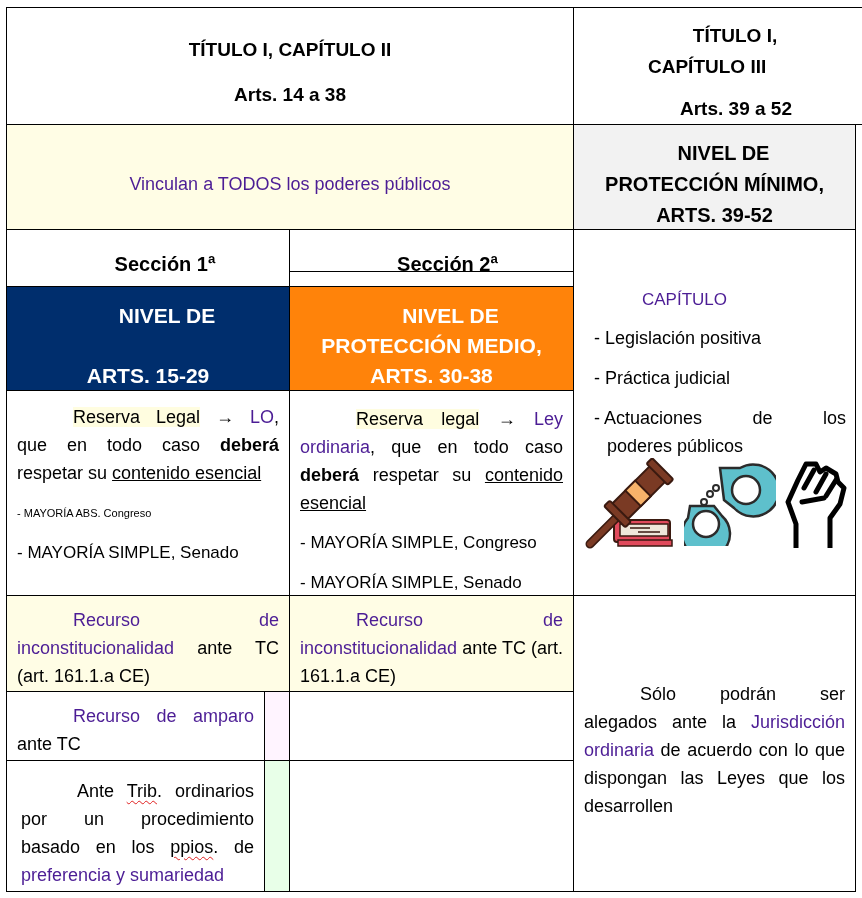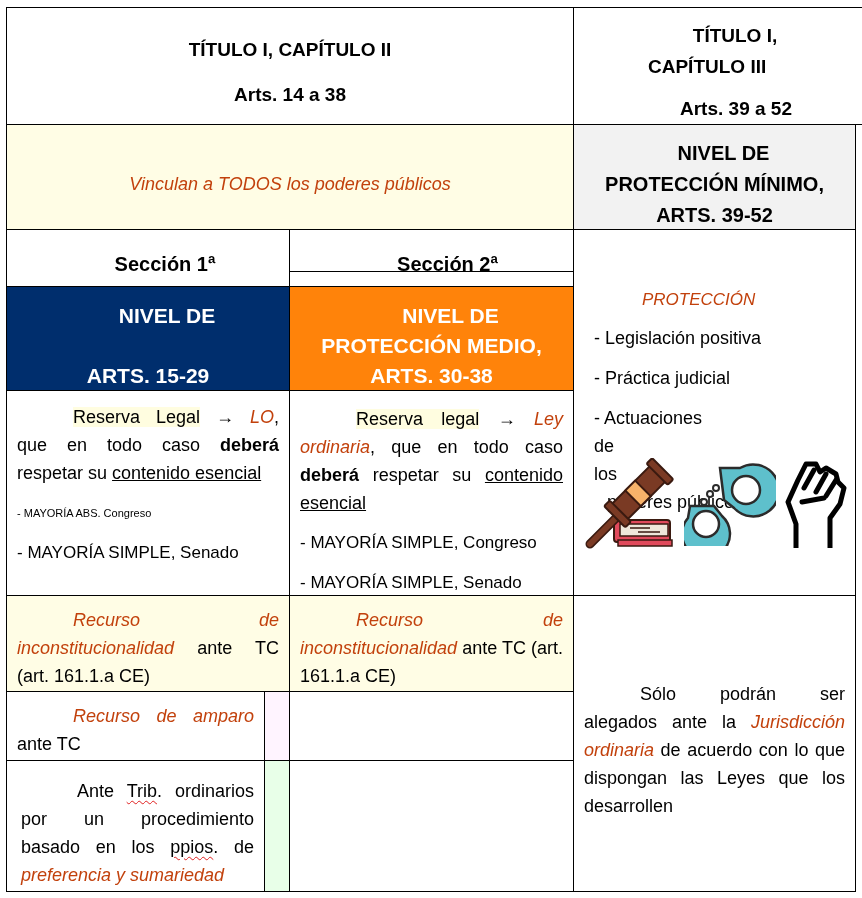--- a/index.html
+++ b/index.html
@@ -15,21 +15,21 @@
       font-family: "Liberation Sans", sans-serif;
       color: #000000;
     }
     .cell {
       position: absolute;
       box-sizing: border-box;
       border: 1.5px solid #000;
       font-size: 18px;
       line-height: 28px;
     }
-    .orange { color: #c2410c; font-style: italic; }
+    .orange { color: #4c1d95; }
     .bold { font-weight: bold; }
     .u { text-decoration: underline; }
     .squig { text-decoration: underline wavy #e02020; text-decoration-thickness: 1px; text-underline-offset: 3px; }
     .hl { background: #FFFDE0; }
     .just { text-align: justify; }
     .ind { text-indent: 56px; }
 
     .title-text { font-weight: bold; font-size: 19px; text-align: center; }
   </style>
 </head>
@@ -84,25 +84,25 @@
   <div class="just ind">
     <span class="hl">Reserva legal</span>
     <span>→</span>
     <span class="orange">Ley ordinaria</span><span>, que en todo caso </span><span class="bold">deberá</span><span> respetar su </span><span class="u">contenido esencial</span>
   </div>
   <div style="margin-top:12px; font-size:17px;">- MAYORÍA SIMPLE, Congreso</div>
   <div style="margin-top:12px; font-size:17px;">- MAYORÍA SIMPLE, Senado</div>
 </div>
 
 <div class="cell" style="left:573px; top:229px; width:283px; height:367px; padding:0 10px;">
-  <div class="orange" style="position:absolute; left:68px; top:56px; font-size:17px;">PROTECCIÓN</div>
+  <div class="orange" style="position:absolute; left:68px; top:56px; font-size:17px;">CAPÍTULO</div>
   <div style="position:absolute; left:20px; top:94px;">- Legislación positiva</div>
   <div style="position:absolute; left:20px; top:134px;">- Práctica judicial</div>
   <div style="position:absolute; left:20px; top:174px; width:252px;">
-    <div style="display:flex; justify-content:space-between;flex-direction:column;">
+    <div style="display:flex; justify-content:space-between;">
       <span>- Actuaciones</span>
         <span>de</span>
         <span>los</span>
     </div>
     <div style="padding-left:13px;">poderes públicos</div>
   </div>
 
   <svg width="98" height="92" viewBox="0 0 98 92" style="position:absolute; left:10px; top:228px;">
     <rect x="30" y="62" width="56" height="22" rx="3" fill="#E14A5C" stroke="#3a1a10" stroke-width="2"></rect>
     <rect x="36" y="66" width="48" height="12" fill="#EFE7DA" stroke="#3a1a10" stroke-width="1.5"></rect>

